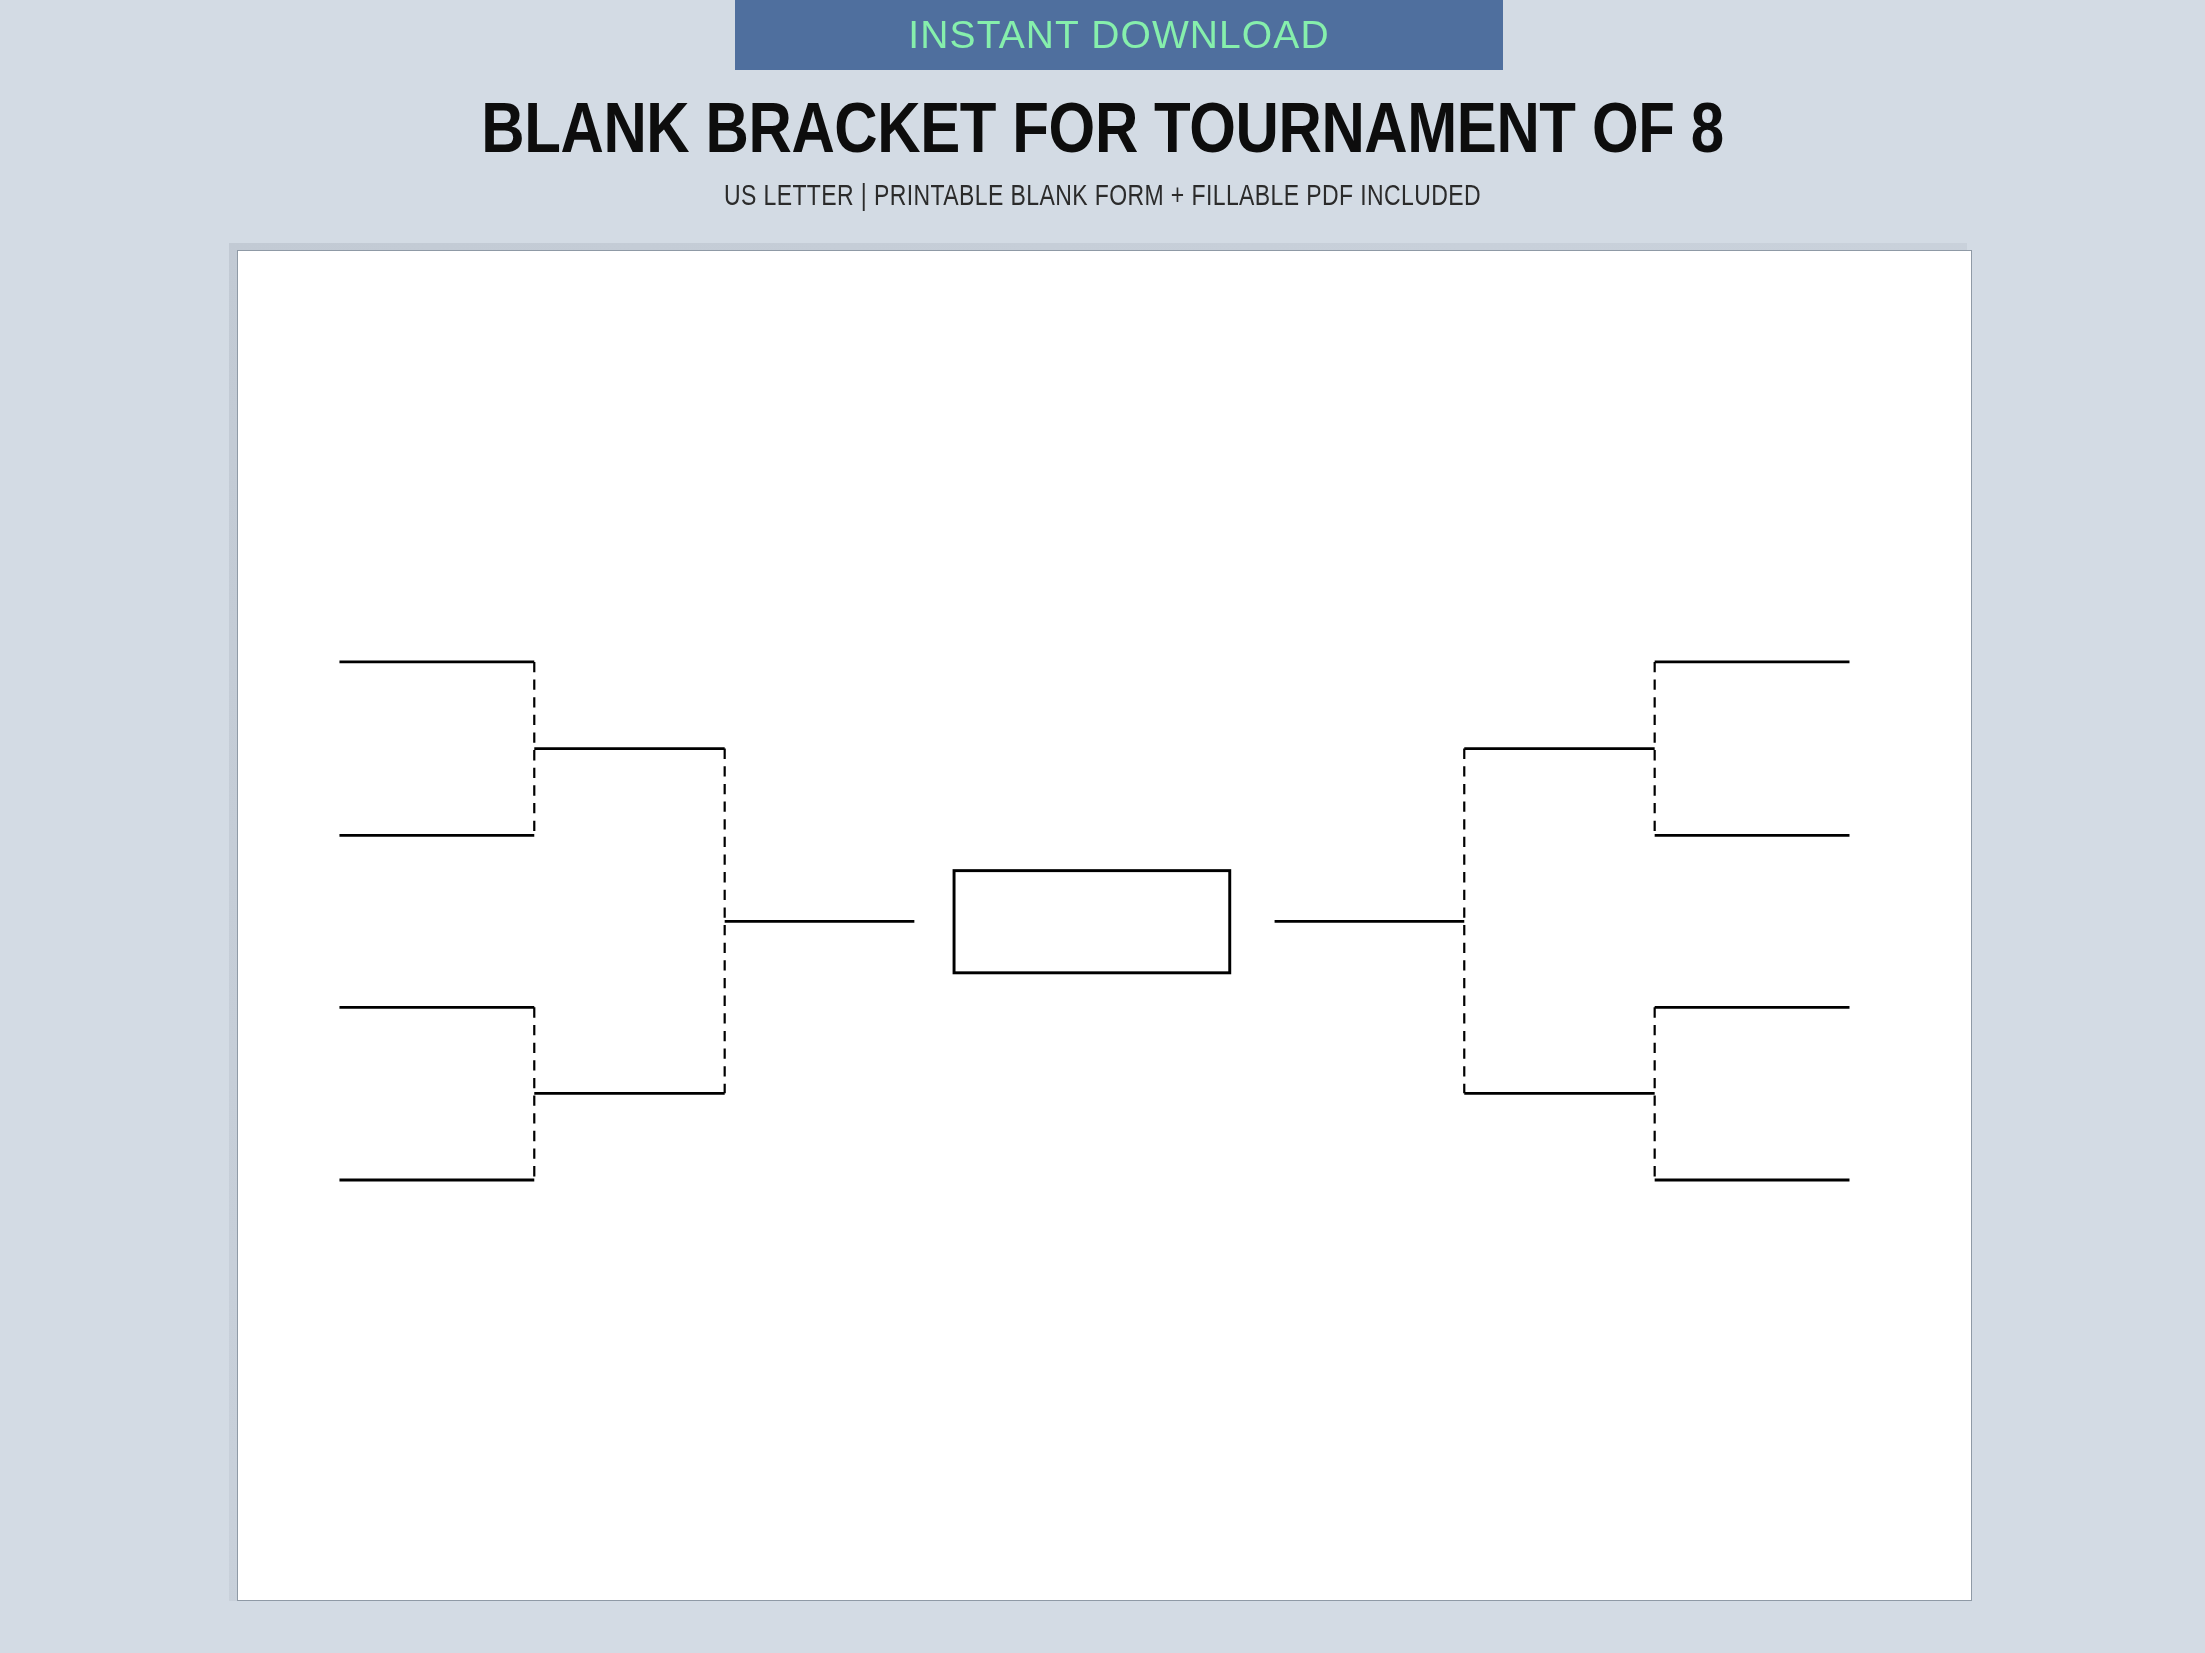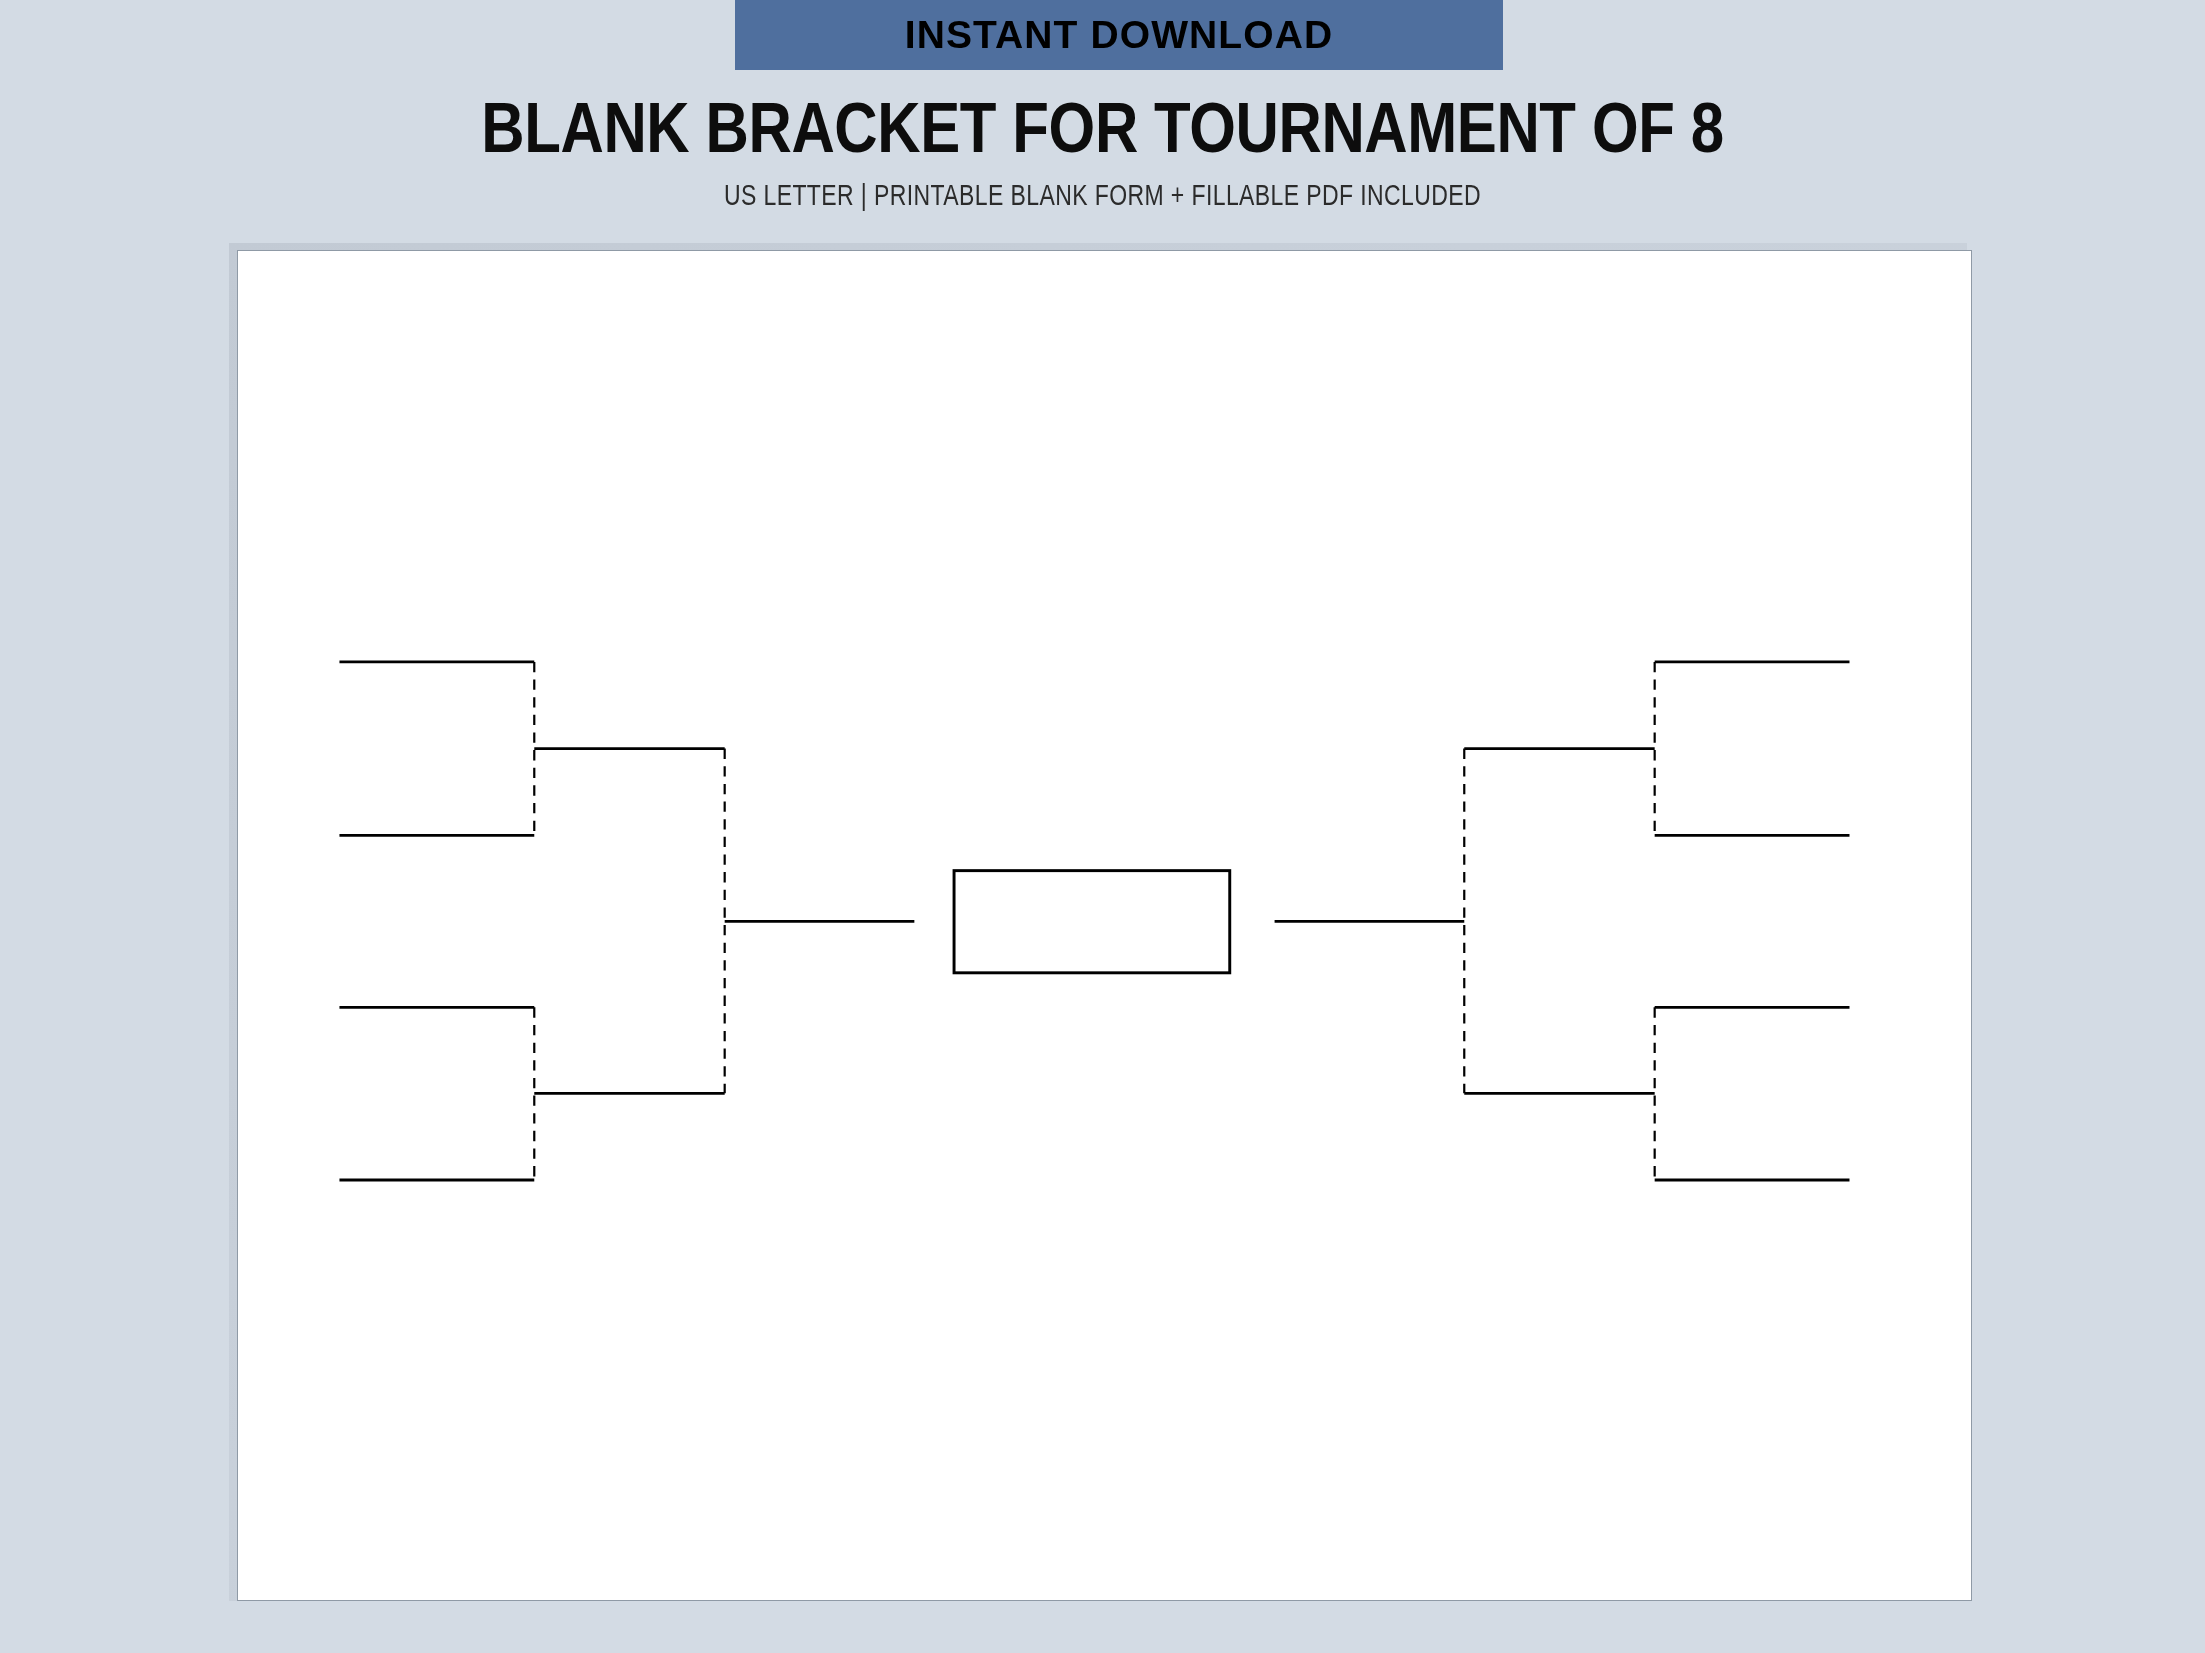--- a/index.html
+++ b/index.html
@@ -15,23 +15,23 @@
   #header { position:absolute; left:0; top:0; width:2205px; height:228px; }
 
   #badge {
     position:absolute;
     left:735px; top:0;
     width:768px; height:70px;
     background:#4f6f9e;
     display:flex; align-items:center; justify-content:center;
   }
   #badge-label {
-    color:#000000;
+    color:#86efac;
     font-size:39px;
-    font-weight:bold;
+    font-weight:normal;
     letter-spacing:1.1px;
     white-space:nowrap;
   }
 
   #title {
     position:absolute;
     left:0; top:87px; width:2205px;
     text-align:center;
     color:#0d0d0d;
     font-size:60px;

